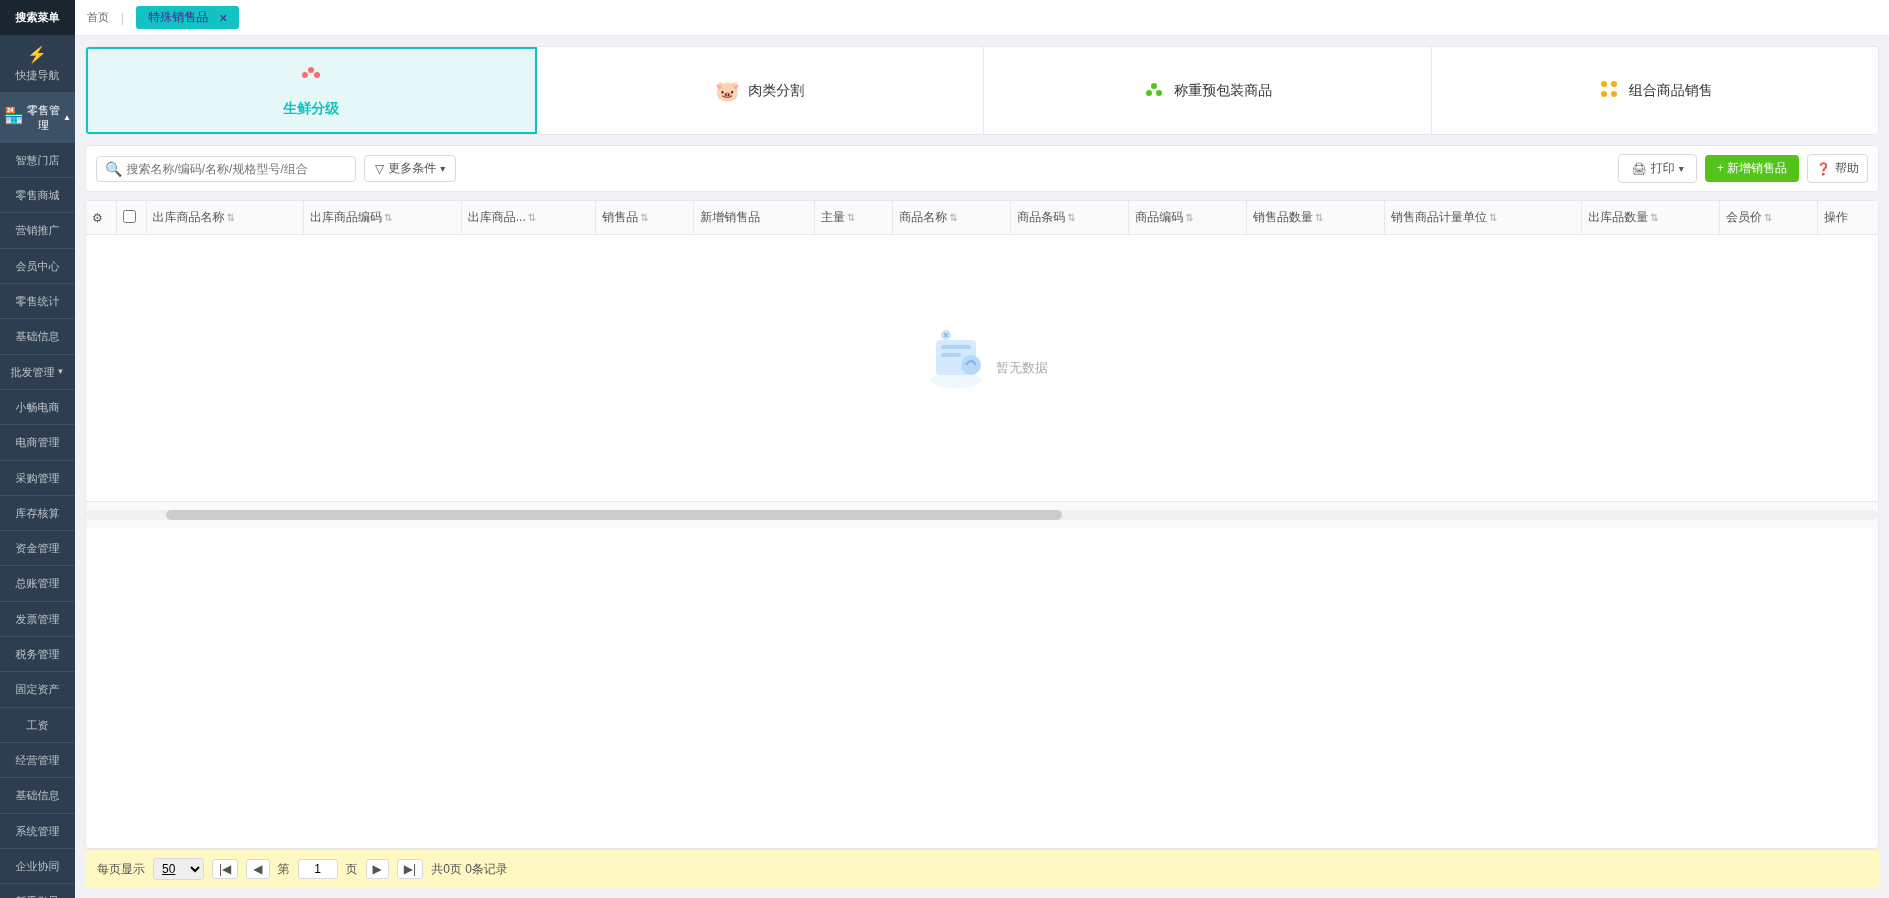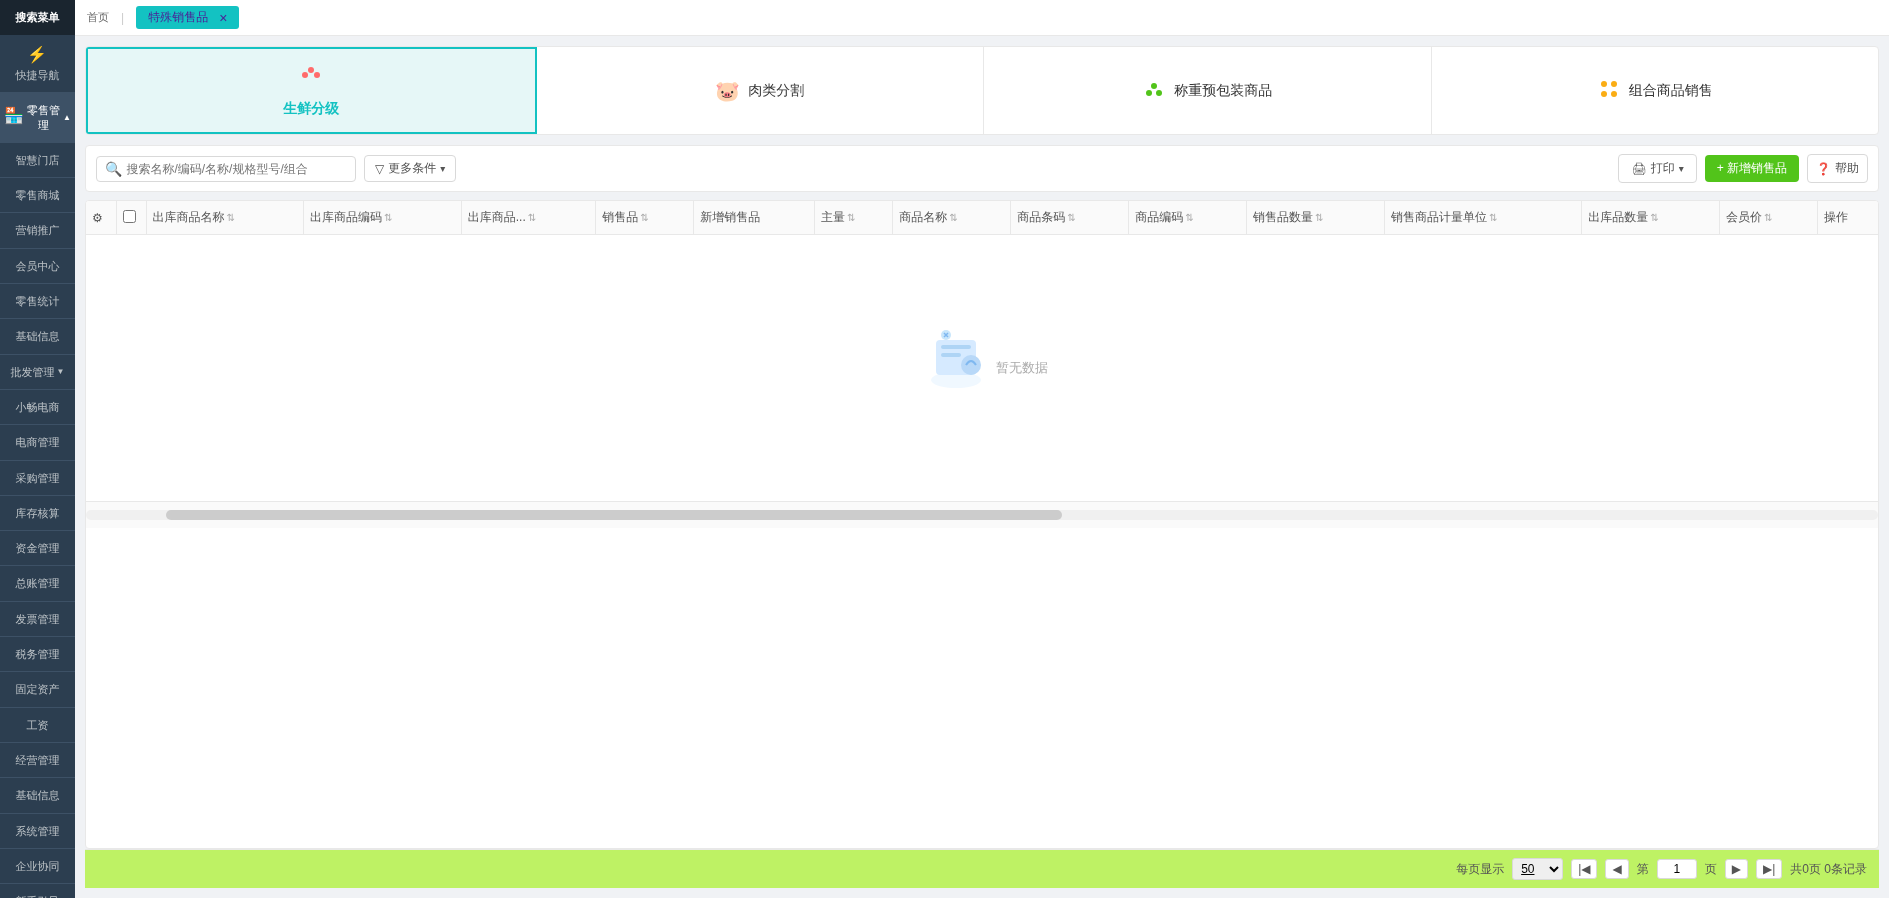--- a/index.html
+++ b/index.html
@@ -234,26 +234,25 @@
       flex-direction: row;
       align-items: center;
       justify-content: center;
       padding: 80px 0;
     }
     .empty-icon { font-size: 60px; margin-bottom: 12px; }
     .empty-text { color: #aaa; font-size: 13px; }
 
     
     .pagination {
-      background: #bef264;
+      background: #fef9c3;
       border-top: 1px solid #e8e8e8;
       padding: 8px 12px;
       display: flex;
       align-items: center;
-      justify-content: flex-end;
       gap: 8px;
       font-size: 12px;
       color: #555;
     }
     .page-size-select {
       border: 1px solid #d9d9d9;
       border-radius: 3px;
       padding: 2px 4px;
       font-size: 12px;
       text-decoration: underline;

